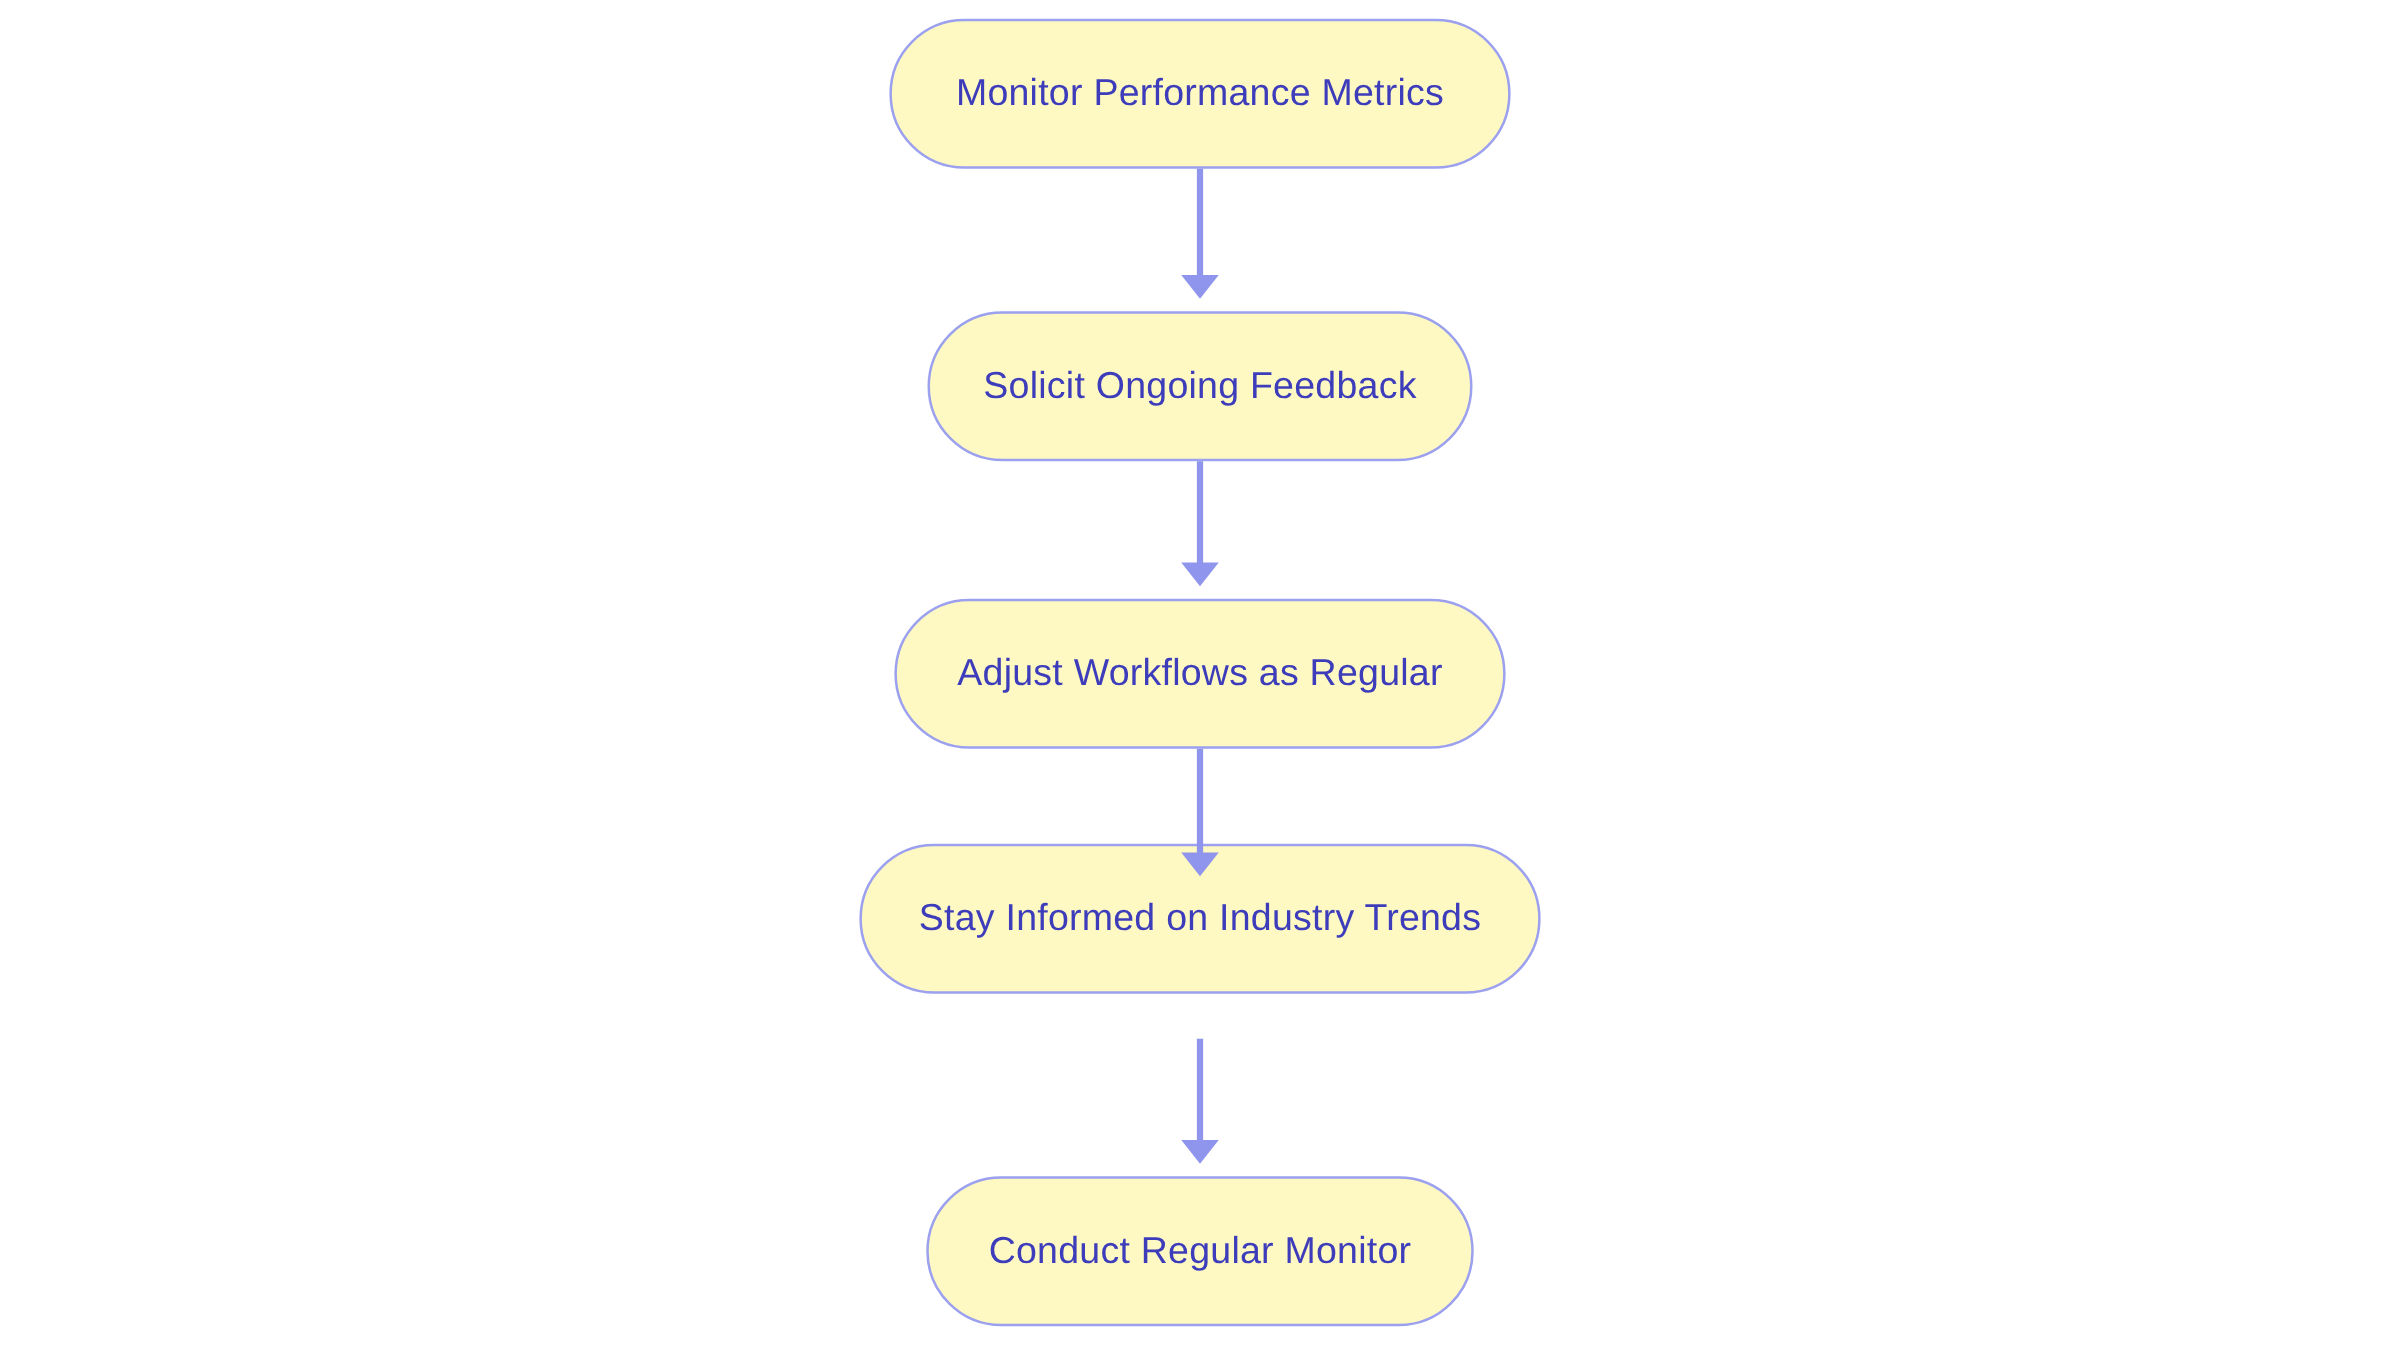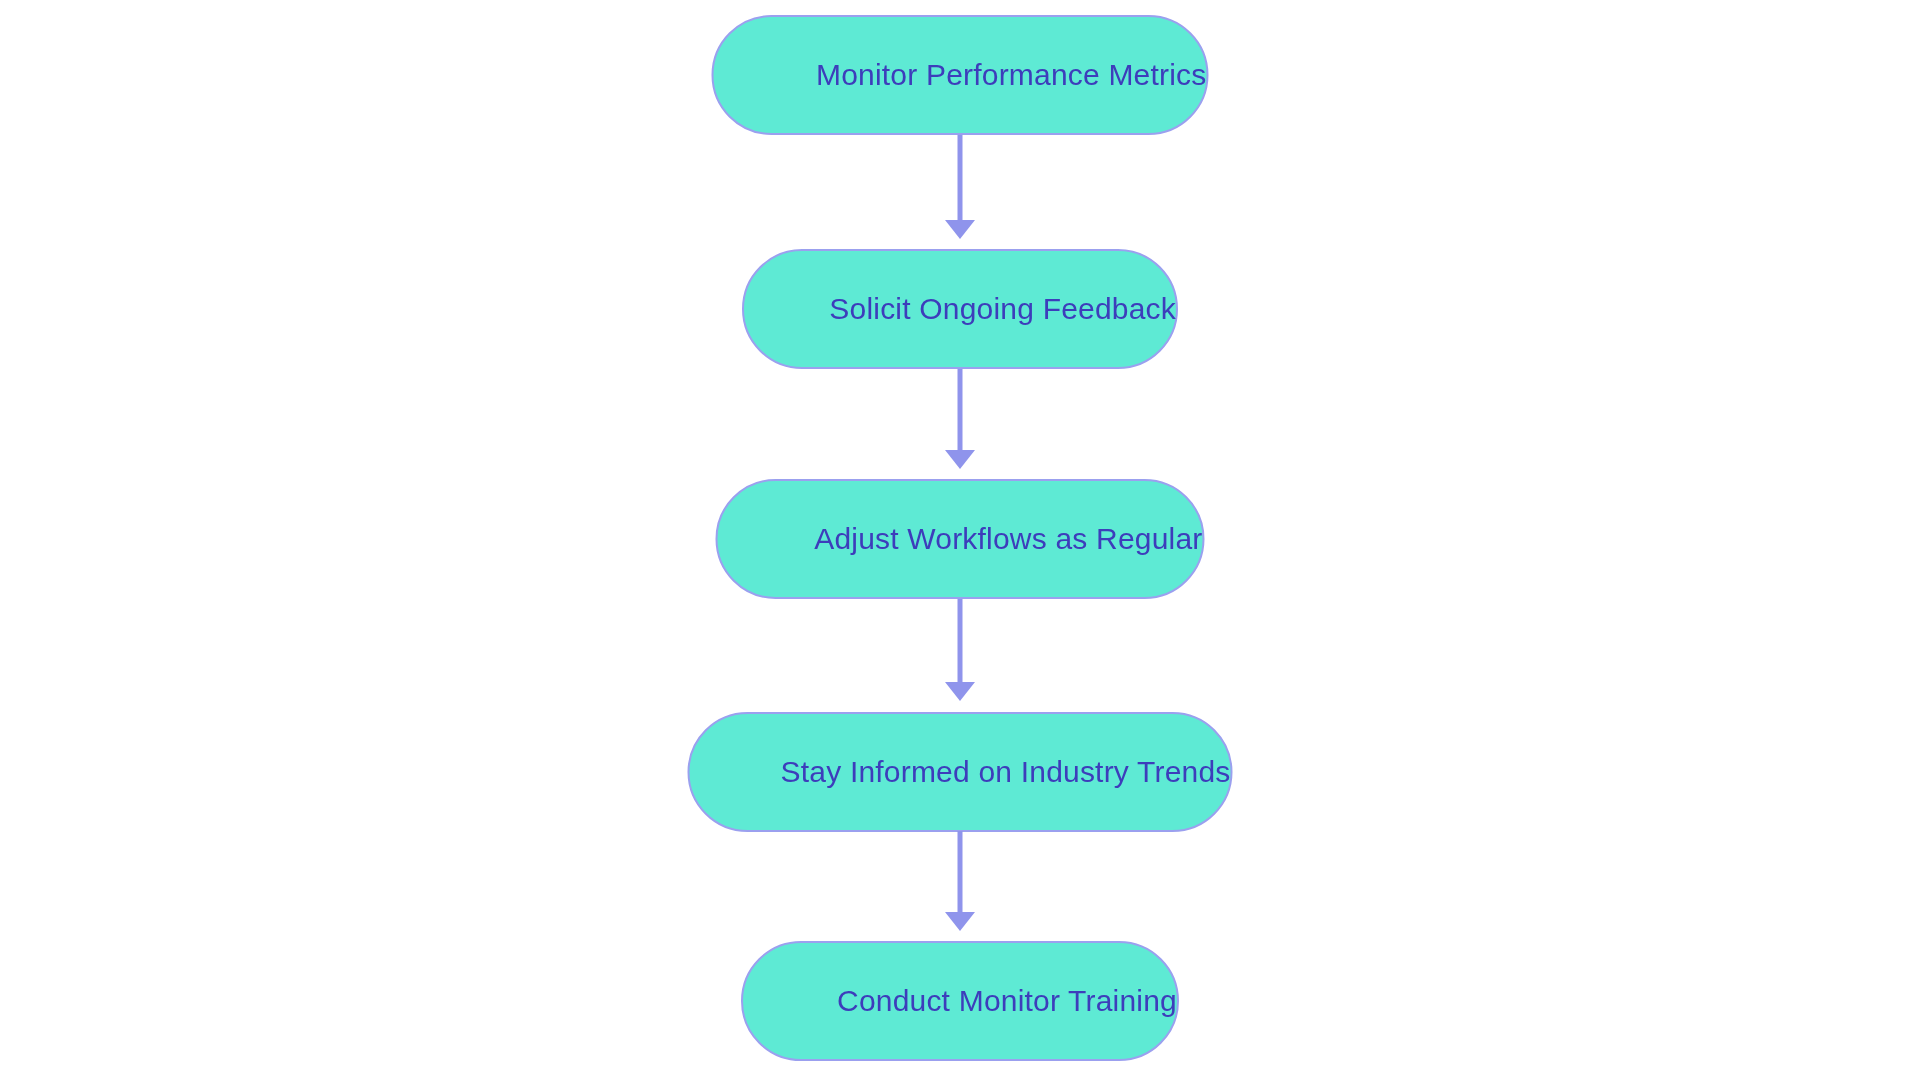--- a/index.html
+++ b/index.html
@@ -13,26 +13,26 @@
     width: 1920px;
     height: 1083px;
     background: #ffffff;
     overflow: hidden;
   }
   .node {
     position: absolute;
     left: 50%;
     transform: translateX(-50%);
     box-sizing: border-box;
-    background: #5eead4;
+    background: #fef9c3;
     border: 2px solid #9ba0ef;
     border-radius: 60px;
     display: flex;
     align-items: center;
-    justify-content: flex-end;
+    justify-content: center;
   }
   .node .label {
     color: #3d3dbb;
     font-size: 30px;
     font-weight: 400;
     letter-spacing: 0.2px;
     white-space: nowrap;
   }
   .arrow {
     position: absolute;
@@ -67,25 +67,25 @@
 <div id="canvas">
     <div class="node" style="width: 497px; height: 120px; top: 15px;">
       <span class="label">Monitor Performance Metrics</span>
     </div>
     <div class="node" style="width: 436px; height: 120px; top: 249px;">
       <span class="label">Solicit Ongoing Feedback</span>
     </div>
     <div class="node" style="width: 489px; height: 120px; top: 479px;">
       <span class="label">Adjust Workflows as Regular</span>
     </div>
-    <div class="node" style="width: 545px; height: 120px; top: 712px;">
+    <div class="node" style="width: 545px; height: 120px; top: 675px;">
       <span class="label">Stay Informed on Industry Trends</span>
     </div>
     <div class="node" style="width: 438px; height: 120px; top: 941px;">
-      <span class="label">Conduct Monitor Training</span>
+      <span class="label">Conduct Regular Monitor</span>
     </div>
     <div class="arrow" style="top: 135px; height: 104px;">
       <div class="arrow-line"></div>
       <div class="arrow-head"></div>
     </div>
     <div class="arrow" style="top: 369px; height: 100px;">
       <div class="arrow-line"></div>
       <div class="arrow-head"></div>
     </div>
     <div class="arrow" style="top: 599px; height: 102px;">

